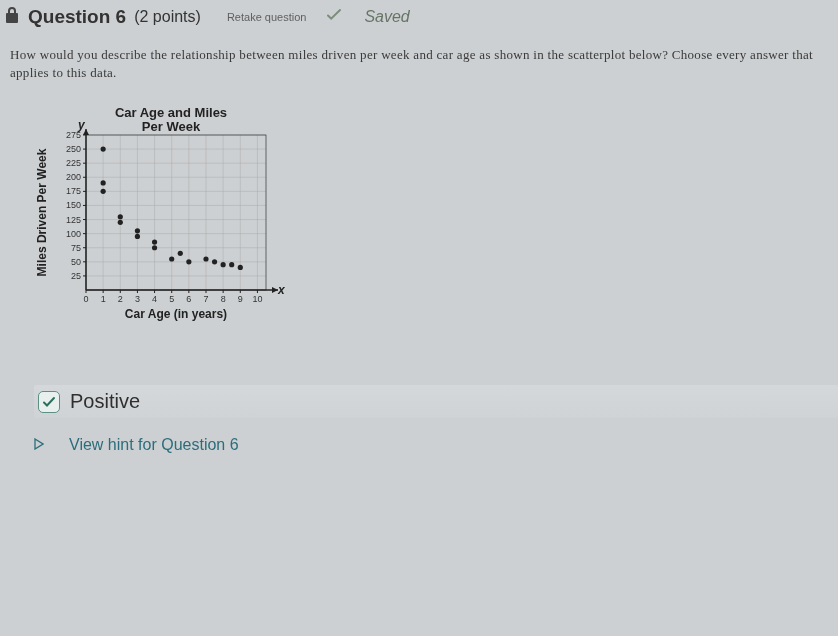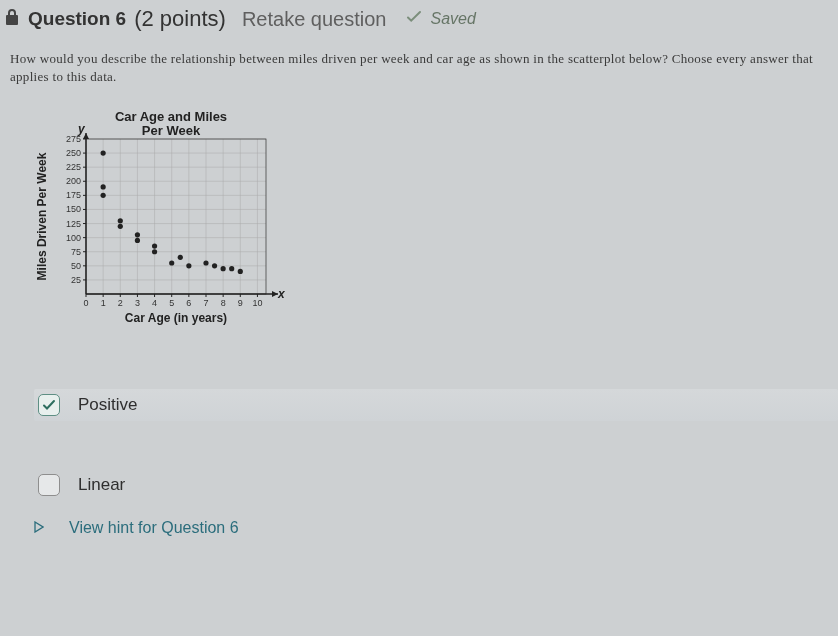--- a/index.html
+++ b/index.html
@@ -12,41 +12,41 @@
     color: #2a2a2a;
   }
   .header {
     display: flex;
     align-items: center;
     gap: 8px;
     padding: 6px 21px 10px 4px;
   }
   .lock { color: #333; }
   .qlabel { font-weight: 700; font-size: 19px; color: #333; }
-  .points { font-weight: 400; font-size: 22px; color: #333; }
-  .retake { font-size: 20px; color: #5f5f5f; margin-left: 8px; }
-  .saved-area { display: flex; align-items: center; gap: 8px; margin-left: 12px; color: #6a7c6a; }
+  .points { font-weight: 400; font-size: 16px; color: #333; }
+  .retake { font-size: 11px; color: #5f5f5f; margin-left: 18px; }
+  .saved-area { display: flex; align-items: center; gap: 22px; margin-left: 12px; color: #6a7c6a; }
   .saved-check { color: #7b8e7b; }
   .saved-text { font-style: italic; font-size: 16px; color: #667566; }
   .prompt {
     font-size: 13px;
     line-height: 1.35;
     color: #3a3a3a;
     padding: 8px 14px 14px 10px;
     letter-spacing: 0.3px;
     font-family: Georgia, 'Times New Roman', serif;
   }
   .chart-box { margin: 8px 0 12px 28px; }
   .options { margin: 6px 0 0 34px; }
   .opt-row {
     display: flex;
     align-items: center;
-    gap: 18px;
+    gap: 10px;
     padding: 5px 4px;
-    font-size: 17px;
+    font-size: 20px;
     color: #2f2f2f;
     margin-top: 48px;
   }
   .opt-row.selected {
     background: linear-gradient(#d5d8da,#cfd3d6);
     border-radius: 2px;
   }
   .cb {
     width: 22px; height: 22px;
     border: 1.5px solid #8e8e8e;
@@ -197,24 +197,20 @@
 
 <div class="options" id="options-container">
     <div class="opt-row selected">
       <div class="cb checked">
         <svg width="14" height="14" viewBox="0 0 14 14">
           <path d="M2 7.5l3 3L12 3" stroke="#2d6e5f" stroke-width="2" fill="none" stroke-linecap="round"></path>
         </svg>
       </div>
       <span>Positive</span>
     </div>
-    <div class="opt-row">
-      <div class="cb"></div>
-      <span>Linear</span>
-    </div>
   </div>
 
 <div class="hint-row">
   <span class="tri">
     <svg width="10" height="12" viewBox="0 0 10 12">
         <path d="M1 1l8 5-8 5z" fill="none" stroke="#2b6d7c" stroke-width="1.3"></path>
       </svg>
   </span>
   <span>View hint for Question 6</span>
 </div>

